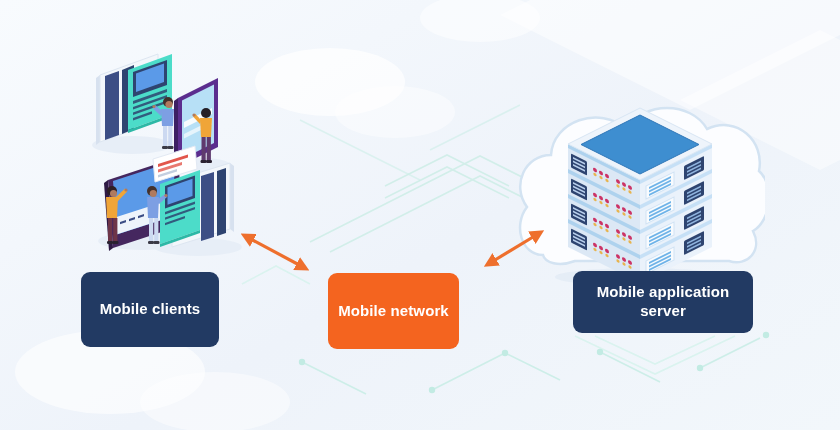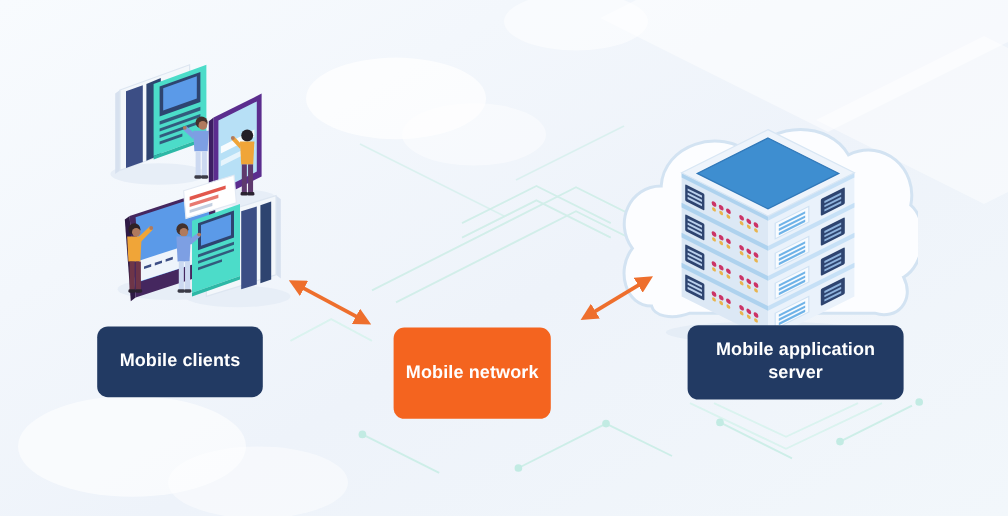--- a/index.html
+++ b/index.html
@@ -11,21 +11,21 @@
   .bg{position:absolute;inset:0;width:840px;height:430px;}
   .illus{position:absolute;}
   .illus svg{display:block;width:100%;height:100%;}
   .node-box{
     position:absolute;display:flex;align-items:center;justify-content:center;
     border-radius:9px;color:#fff;font-weight:bold;font-size:15px;
     text-align:center;line-height:1.25;letter-spacing:.1px;z-index:5;
   }
   .navy{background:#223a63;}
   .orange{background:#f4641f;}
-  .box-clients{left:81px;top:272px;width:138px;height:59px;}
+  .box-clients{left:81px;top:272px;width:138px;height:75px;}
   .box-network{left:328px;top:273px;width:131px;height:76px;}
   .box-server{left:573px;top:271px;width:180px;height:62px;padding:0 10px;box-sizing:border-box;}
   .arrow{position:absolute;z-index:4;}
 </style>
 </head>
 <body>
 
 <div class="scene">
 
   <svg class="bg" viewBox="0 0 840 430" aria-hidden="true">

